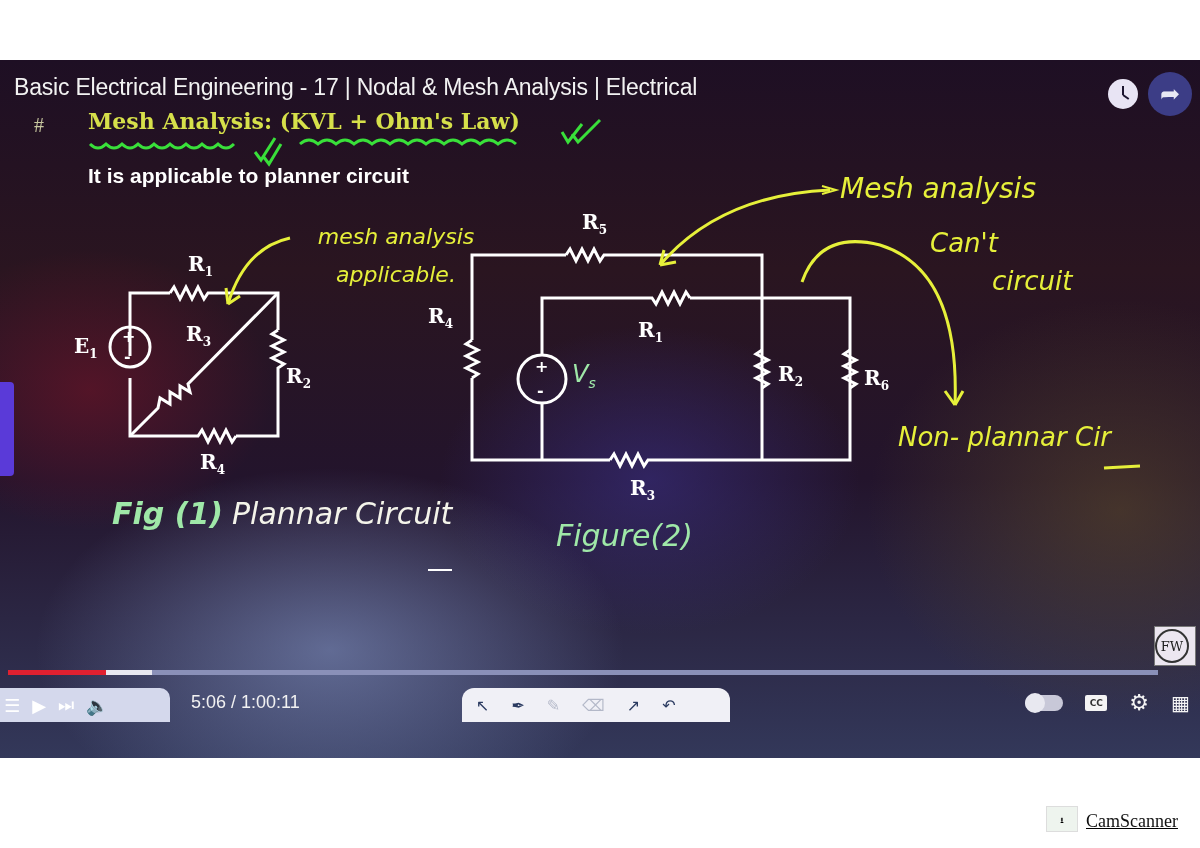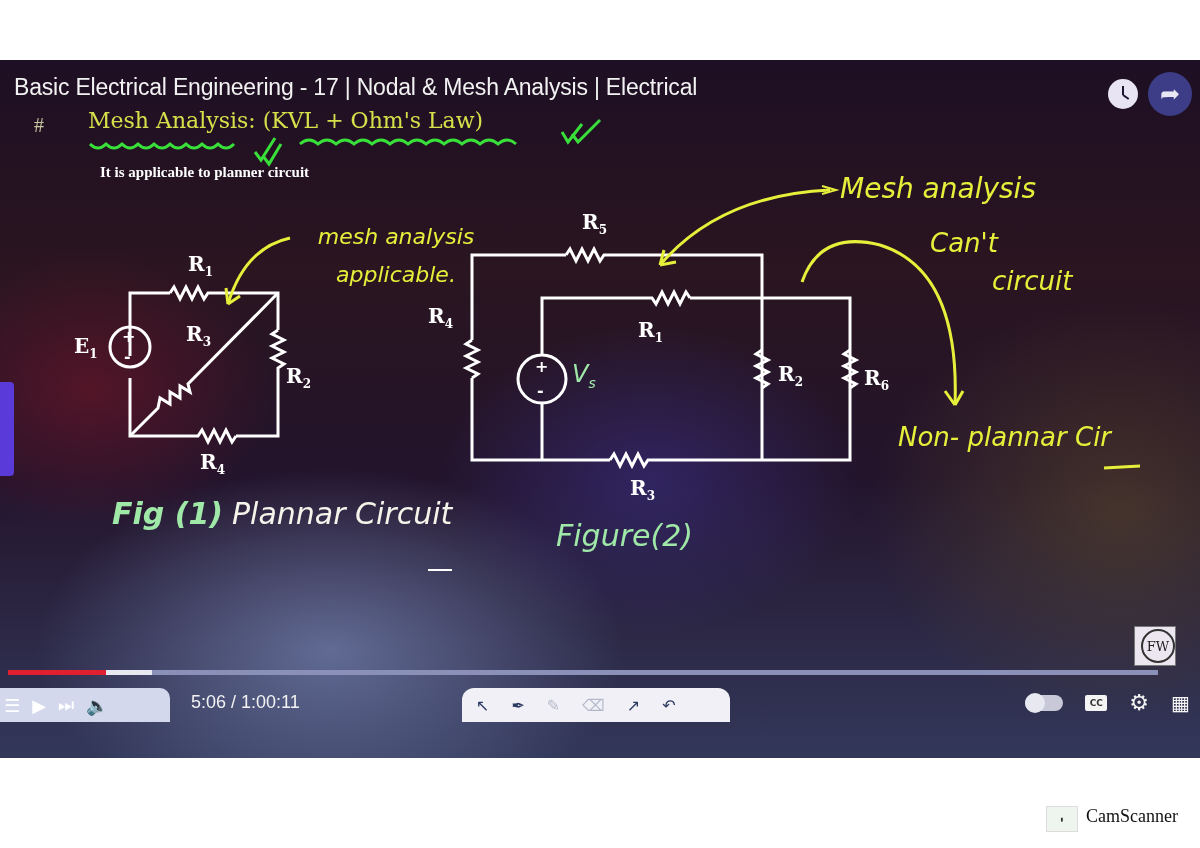--- a/index.html
+++ b/index.html
@@ -11,47 +11,47 @@
       radial-gradient(ellipse 260px 200px at 90px 330px, rgba(120,20,40,0.55), rgba(0,0,0,0) 70%),
       radial-gradient(ellipse 360px 300px at 1120px 450px, rgba(90,70,40,0.6), rgba(0,0,0,0) 70%),
       linear-gradient(180deg,#1e0f24 0%,#2a1520 30%,#23142c 60%,#33385a 100%);}
   .title{position:absolute;left:14px;top:14px;color:#f2f2f2;font-family:"Liberation Sans",sans-serif;font-size:23px;letter-spacing:-0.2px;}
   .top-icons{position:absolute;right:8px;top:12px;display:flex;gap:10px;align-items:center;}
   .clock{width:30px;height:30px;border-radius:50%;background:#e8e4f4;position:relative;}
   .clock:before{content:"";position:absolute;left:14px;top:7px;width:2px;height:9px;background:#1c1530;}
   .clock:after{content:"";position:absolute;left:15px;top:15px;width:7px;height:2px;background:#1c1530;transform:rotate(35deg);transform-origin:left center;}
   .share{width:44px;height:44px;border-radius:50%;background:#3c3d86;display:flex;align-items:center;justify-content:center;color:#e8e8f4;font-size:24px;}
   .hash{position:absolute;left:34px;top:54px;color:#c8c8a0;font-family:"Liberation Serif",serif;font-size:20px;}
-  .heading{position:absolute;left:88px;top:48px;color:#d6e04a;font-family:"DejaVu Serif",serif;font-weight:normal;font-size:22px;}
-  .sub{position:absolute;left:100px;top:104px;color:#ffffff;font-family:Liberation Serif, serif;font-weight:bold;font-size:15px;}
+  .heading{position:absolute;left:88px;top:48px;color:#d6e04a;font-family:"DejaVu Serif",serif;font-weight:bold;font-size:22px;}
+  .sub{position:absolute;left:88px;top:104px;color:#ffffff;font-family:Liberation Sans, sans-serif;font-weight:bold;font-size:21px;}
   .hand{position:absolute;font-family:"DejaVu Sans",sans-serif;font-style:italic;white-space:nowrap;}
   .yel{color:#e6f03a;}
   .grn{color:#9fe8a8;}
   .wht{color:#f4f4ea;}
   .lbl{position:absolute;color:#ffffff;font-family:"DejaVu Serif",serif;font-weight:bold;font-size:20px;}
   .lbl sub{font-size:12px;}
   svg.circ{position:absolute;left:0;top:0;}
   .sidetab{position:absolute;left:0;top:322px;width:14px;height:94px;background:#5a3ad8;border-radius:0 4px 4px 0;}
-  .logo{position:absolute;right:24px;top:566px;width:40px;height:38px;background:#ece6f0;border:1px solid #777;display:flex;align-items:center;justify-content:flex-end;}
+  .logo{position:absolute;right:4px;top:566px;width:40px;height:38px;background:#ece6f0;border:1px solid #777;display:flex;align-items:center;justify-content:flex-start;}
   .logo span{width:30px;height:30px;border-radius:50%;border:2px solid #333;display:flex;align-items:center;justify-content:center;font-family:"DejaVu Serif",serif;font-size:13px;color:#222;}
   .progress{position:absolute;left:8px;top:610px;width:1150px;height:5px;background:#8a90b8;}
   .progress .played{position:absolute;left:0;top:0;height:5px;background:#e02030;}
   .progress .buffer{position:absolute;top:0;height:5px;background:#e8e8f0;}
   .controls{position:absolute;left:0;top:622px;width:1200px;height:40px;}
   .ctl-left{position:absolute;left:0;top:6px;width:170px;height:34px;background:#d4d8ec;border-radius:0 10px 0 0;display:flex;align-items:center;gap:12px;padding-left:4px;box-sizing:border-box;}
   .ctl-left span{color:#fff;font-size:18px;}
   .time{position:absolute;left:178px;top:10px;color:#f2f2f2;font-family:"Liberation Sans",sans-serif;font-size:18px;margin-left:13px;}
   .toolbar{position:absolute;left:462px;top:6px;width:268px;height:34px;background:#f0f0f6;border-radius:12px 12px 0 0;display:flex;align-items:center;gap:22px;padding-left:14px;box-sizing:border-box;color:#2a3a60;font-size:16px;}
   .ctl-right{position:absolute;right:10px;top:8px;display:flex;gap:22px;align-items:center;}
   .autoplay{width:38px;height:16px;border-radius:8px;background:#c8c8d8;position:relative;}
   .autoplay:before{content:"";position:absolute;left:0;top:-2px;width:20px;height:20px;border-radius:50%;background:#e8e8f0;}
   .cc{width:22px;height:16px;background:#f4f4f4;border-radius:2px;color:#333;font-size:9px;font-weight:bold;display:flex;align-items:center;justify-content:center;}
   .gear{color:#f4f4f4;font-size:22px;}
   .fs{color:#f4f4f4;font-size:20px;font-weight:bold;}
-  .cam{position:absolute;left:1046px;top:806px;display:flex;align-items:flex-start;gap:8px;}
+  .cam{position:absolute;left:1046px;top:806px;display:flex;align-items:flex-end;gap:8px;text-decoration:underline;}
   .cam .ico{width:30px;height:24px;background:#eef4ee;border:1px solid #ddd;font-size:5px;color:#333;display:flex;flex-direction:column;align-items:center;justify-content:center;}
   .cam .txt{font-family:"Liberation Serif",serif;font-size:18px;color:#111;}
 </style>
 </head>
 <body>
 
 <div class="video">
   <div class="title">Basic Electrical Engineering - 17 | Nodal &amp; Mesh Analysis | Electrical</div>
   <div class="top-icons">
     <div class="clock"></div>

